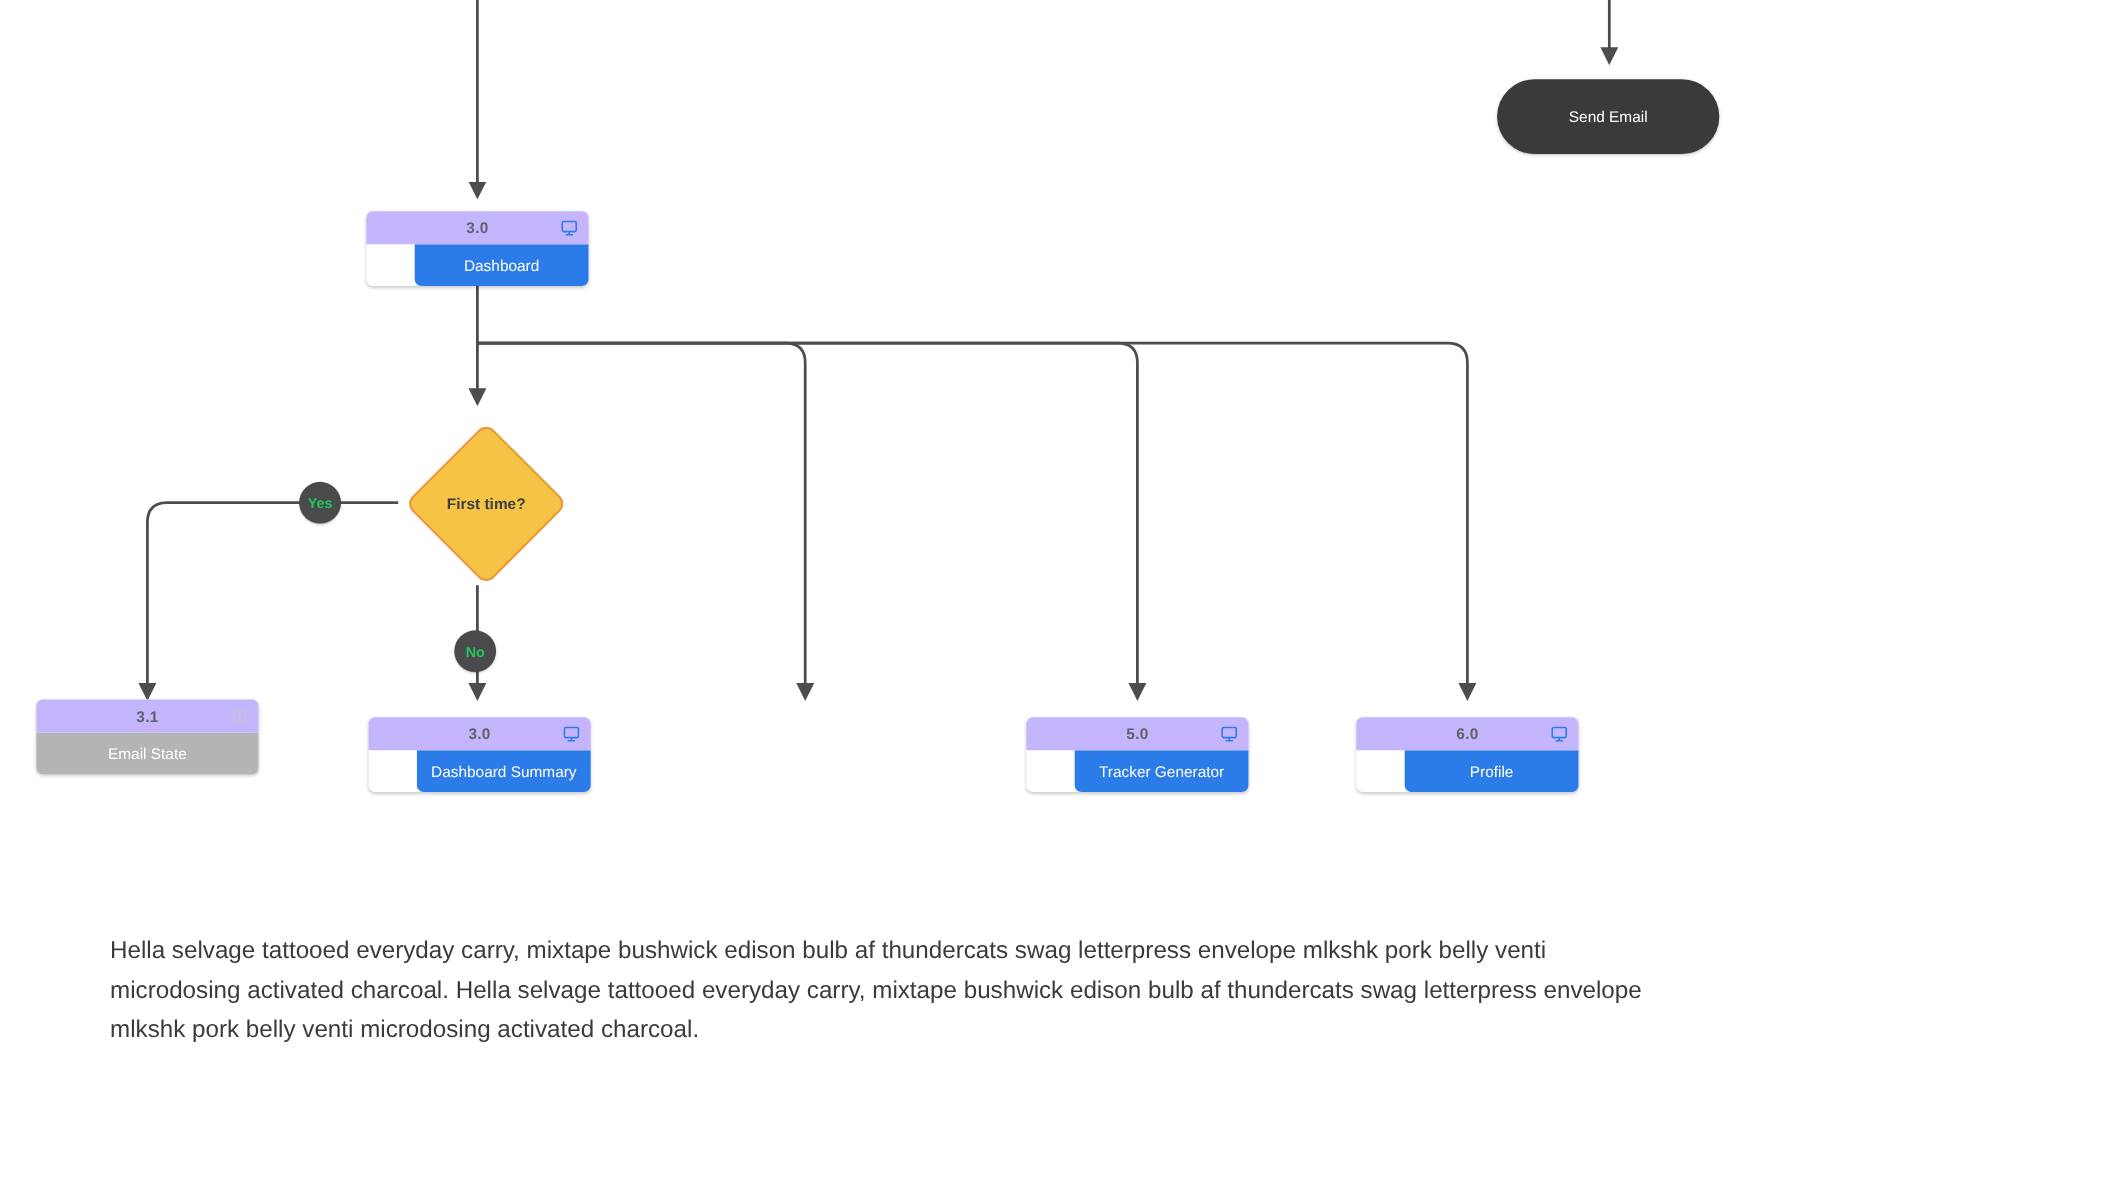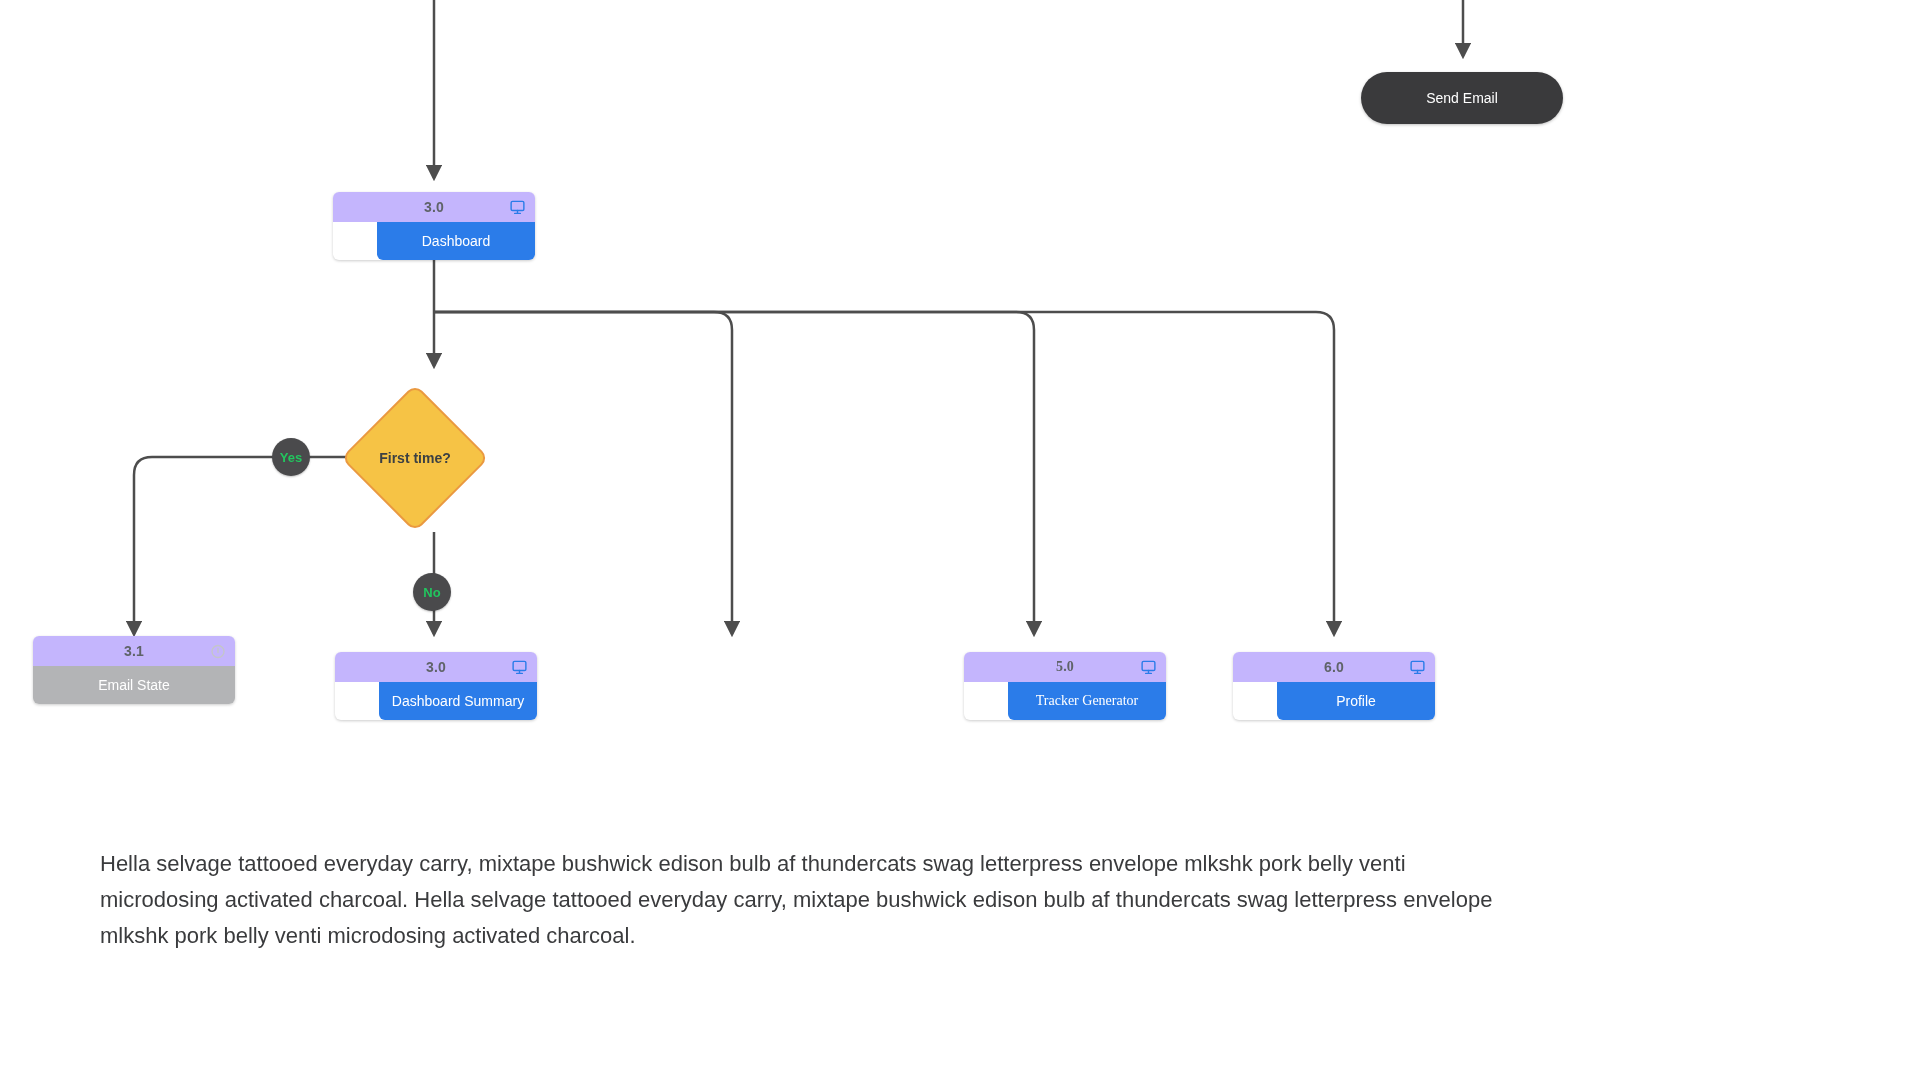--- a/index.html
+++ b/index.html
@@ -53,21 +53,21 @@
     border-radius: 0 0 6px 6px;
     color: #ffffff;
     font-size: 14px;
   }
   .node-body.blue { background: #2b7ce9; margin-left: 44px; }
   .node-body.gray { background: #b3b4b6; }
 
   
   .pill-node {
     position: absolute;
-    width: 202px; height: 52px;
+    width: 202px; height: 68px;
     border-radius: 34px;
     background: #3a3a3c;
     color: #ffffff;
     font-size: 14px;
     display: flex; align-items: center; justify-content: center;
     box-shadow: 0 1px 3px rgba(0,0,0,0.25);
   }
 
   
   .decision-wrap { position: absolute; width: 150px; height: 150px; }
@@ -141,21 +141,21 @@
       <span class="hdr-icon">
         <svg width="17" height="17" viewBox="0 0 24 24" fill="none" stroke="#2b7ce9" stroke-width="2" stroke-linecap="round">
           <rect x="3" y="4" width="18" height="13" rx="2"></rect>
           <path d="M12 17 v3 M8 21 h8"></path>
         </svg>
       </span>
     </div>
     <div class="node-body blue">Dashboard</div>
   </div>
 
-  <div class="decision-wrap" style="left:340px; top:383px;">
+  <div class="decision-wrap" style="left:367px; top:383px;">
     <div class="decision-shape"></div>
     <div class="decision-label">First time?</div>
   </div>
 
   <div class="branch-badge" style="left:272px; top:438px;">
     <span>Yes</span>
   </div>
   <div class="branch-badge" style="left:413px; top:573px;">
     <span>No</span>
   </div>
@@ -180,21 +180,21 @@
         <svg width="17" height="17" viewBox="0 0 24 24" fill="none" stroke="#2b7ce9" stroke-width="2" stroke-linecap="round">
           <rect x="3" y="4" width="18" height="13" rx="2"></rect>
           <path d="M12 17 v3 M8 21 h8"></path>
         </svg>
       </span>
     </div>
     <div class="node-body blue">Dashboard Summary</div>
   </div>
 
 
-  <div class="screen-node" style="left:964px; top:652px;font-family:Liberation Serif, serif;">
+  <div class="screen-node" style="left:933px; top:652px;">
     <div class="node-header">
       <span class="node-id">5.0</span>
       <span class="hdr-icon">
         <svg width="17" height="17" viewBox="0 0 24 24" fill="none" stroke="#2b7ce9" stroke-width="2" stroke-linecap="round">
           <rect x="3" y="4" width="18" height="13" rx="2"></rect>
           <path d="M12 17 v3 M8 21 h8"></path>
         </svg>
       </span>
     </div>
     <div class="node-body blue">Tracker Generator</div>

